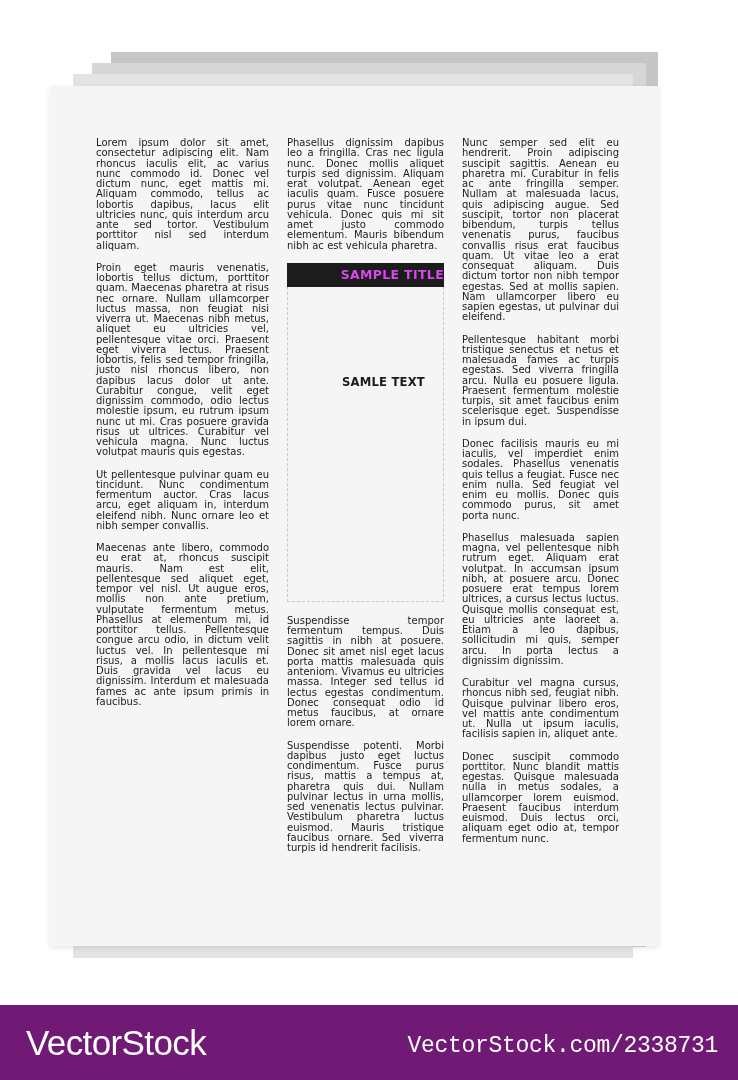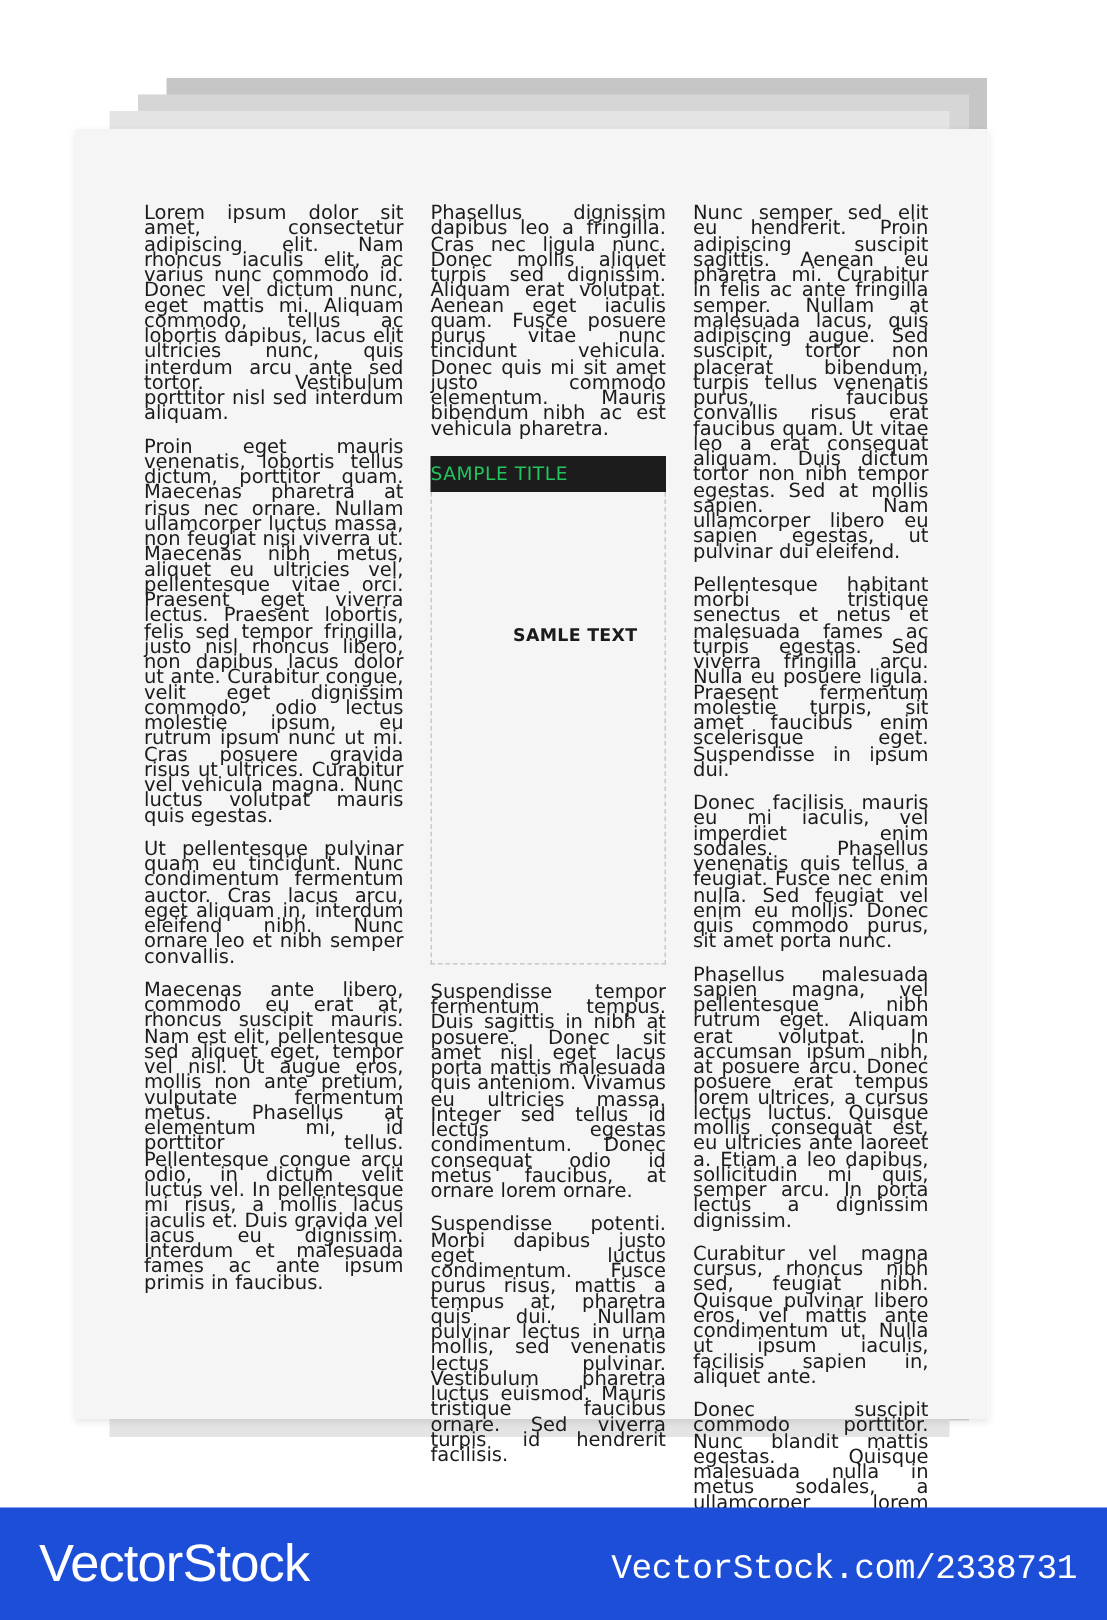--- a/index.html
+++ b/index.html
@@ -87,37 +87,37 @@
   }
   .col {
     width: 173px;
     flex: 0 0 173px;
   }
   .col.col-mid { width: 157px; flex: 0 0 157px; }
   .col.col-right { width: 157px; flex: 0 0 157px; }
 
   p.body-text {
     margin: 0 0 12px 0;
-    font-size: 13px;
+    font-size: 10px;
     line-height: 10.25px;
     text-align: justify;
     color: #1b1b1b;
     font-family: "DejaVu Sans", "Liberation Sans", sans-serif;
     -webkit-hyphens: auto;
     hyphens: auto;
     word-spacing: 0.2px;
   }
   p.body-text:last-child { margin-bottom: 0; }
 
   
   .headline-bar {
     background: #1c1c1c;
-    color: #22c55e;
-    text-align: left;
-    font-weight: normal;
+    color: #d946ef;
+    text-align: right;
+    font-weight: bold;
     font-size: 12.4px;
     letter-spacing: 0.4px;
     padding: 4px 0 5px 0;
     margin: 4px 0 0 0;
     font-family: "DejaVu Sans", "Liberation Sans", sans-serif;
   }
   .placeholder-box {
     border: 1px dashed #c8c8c8;
     border-top: none;
     height: 315px;
@@ -137,21 +137,21 @@
     margin-left: 36px;
   }
 
   
   #footer {
     position: absolute;
     left: 0;
     top: 1005px;
     width: 738px;
     height: 75px;
-    background: #1d4ed8;
+    background: #701a75;
   }
   .wm-brand {
     position: absolute;
     left: 26px;
     top: 18px;
     color: #ffffff;
     font-size: 35px;
     font-family: "Liberation Sans", "DejaVu Sans", sans-serif;
     letter-spacing: -0.6px;
   }

